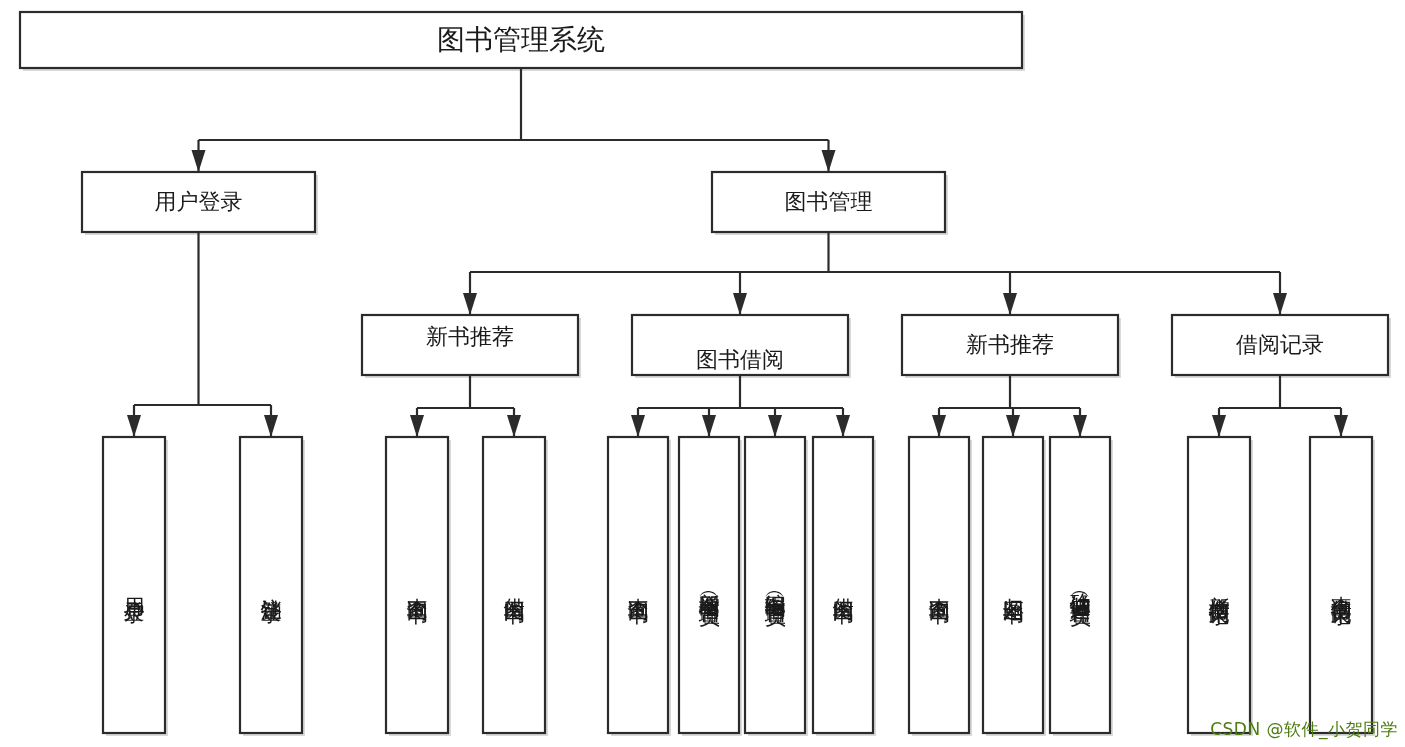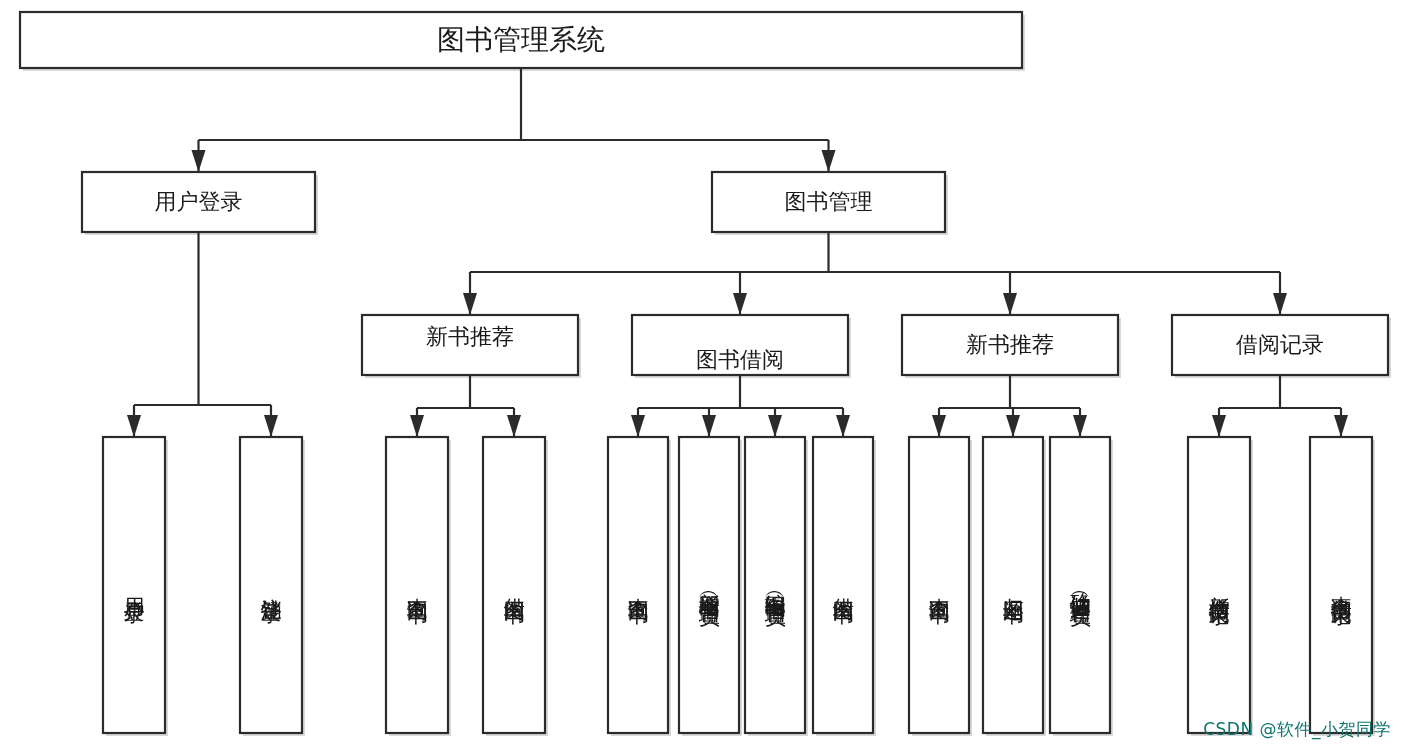--- a/index.html
+++ b/index.html
@@ -66,24 +66,24 @@
   .box-label {
     font-size: 22px;
     color: #1a1a1a;
     white-space: nowrap;
   }
   .title-label {
     font-size: 28px;
   }
   #watermark {
     position: absolute;
-    right: 14px;
+    right: 7px;
     bottom: 6px;
     font-size: 17px;
-    color: #0f766e;
+    color: #4d7c0f;
     font-family: "DejaVu Sans", "Liberation Sans", sans-serif;
     white-space: nowrap;
     letter-spacing: 0.5px;
   }
 </style>
 </head>
 <body>
 
 <svg id="canvas" viewBox="0 0 1405 747">
   <g id="shadow-layer">

